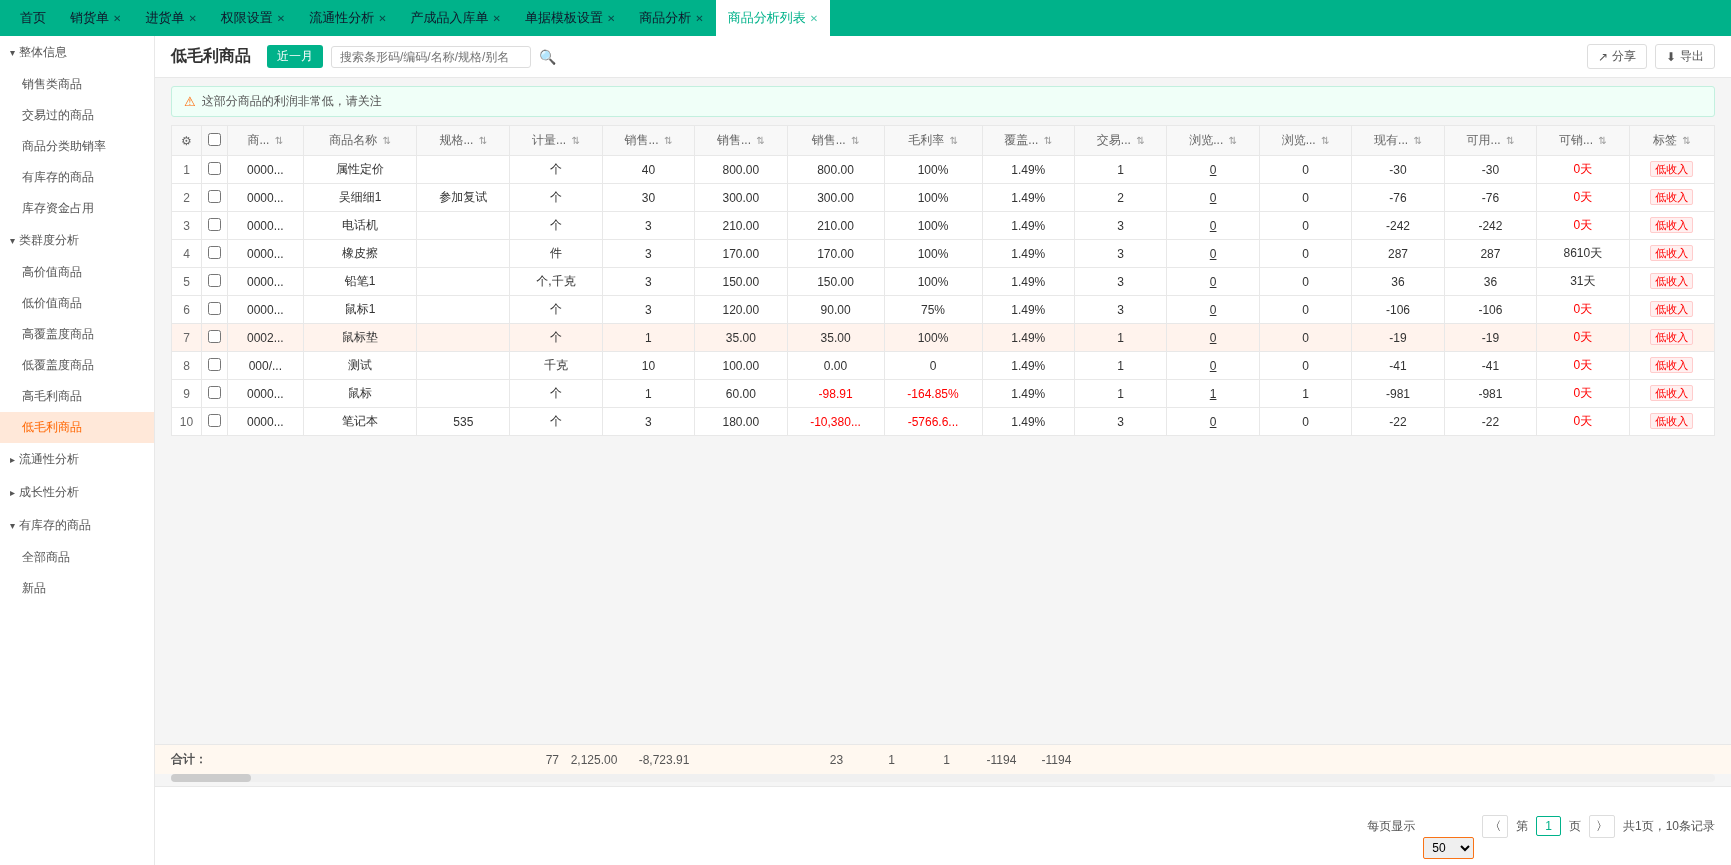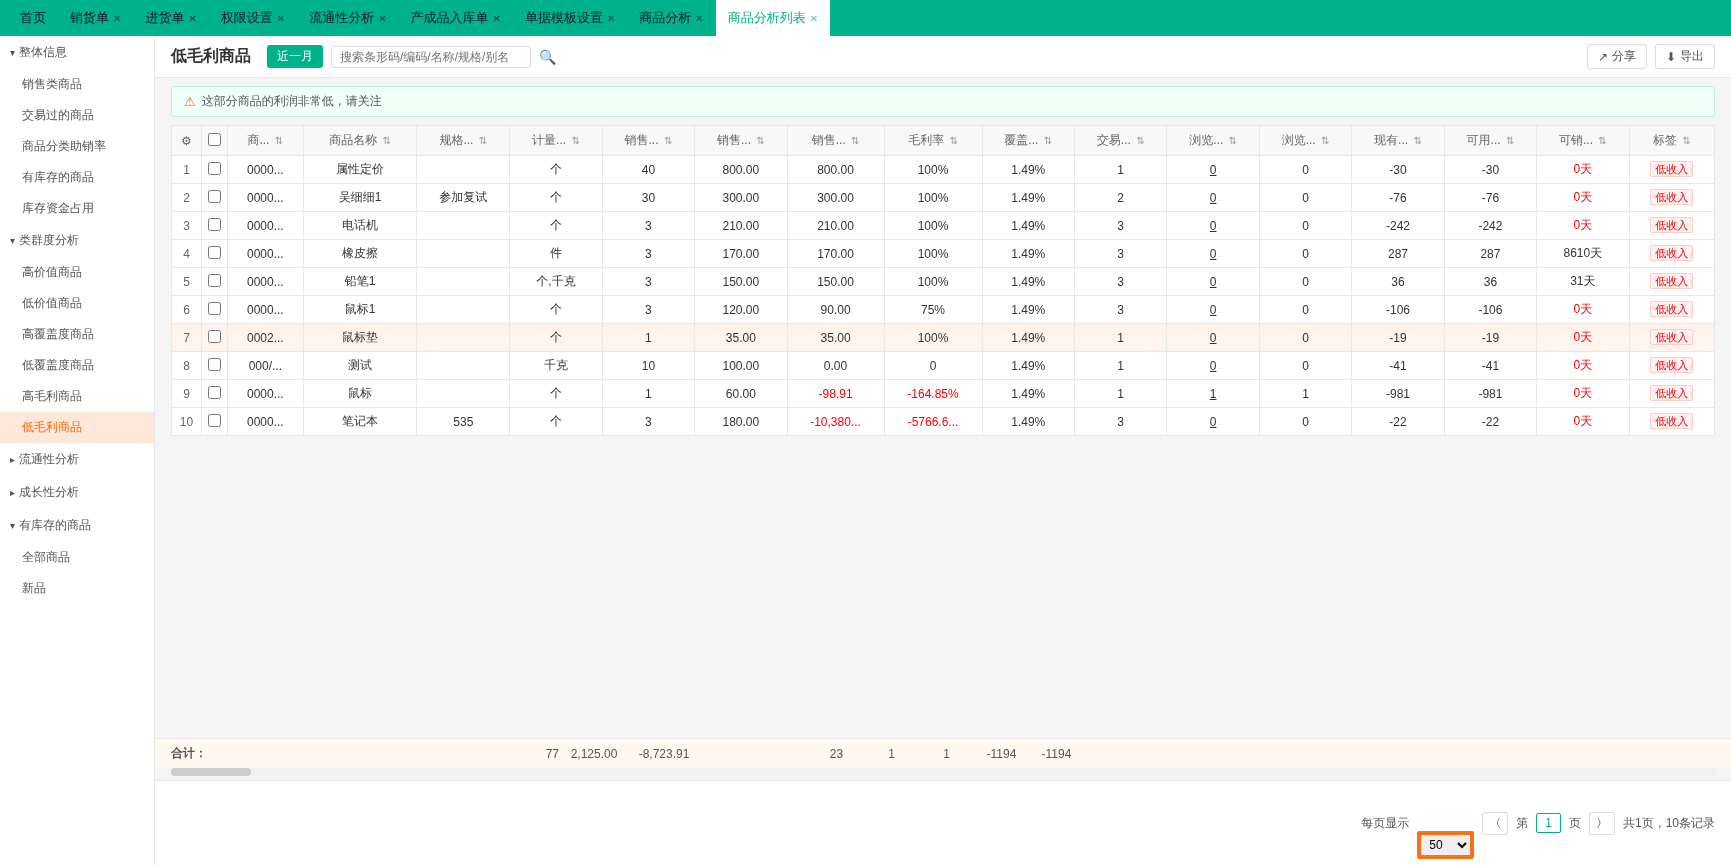--- a/index.html
+++ b/index.html
@@ -207,21 +207,21 @@
       align-items: center;
       justify-content: flex-end;
       padding: 6px 16px;
       background: #fff;
       border-top: 1px solid #e8e8e8;
       gap: 8px;
       font-size: 12px;
       color: #555;
     }
     .pagination-bar select {
-      border: 4px solid #f97316;
+      border: 1px solid #f97316;
       padding: 2px 4px;
       font-size: 12px;
       border-radius: 2px;
       margin-top: 44px;
     }
     .pagination-bar .page-nav {
       border: 1px solid #ddd;
       background: #fff;
       padding: 2px 6px;
       cursor: pointer;

